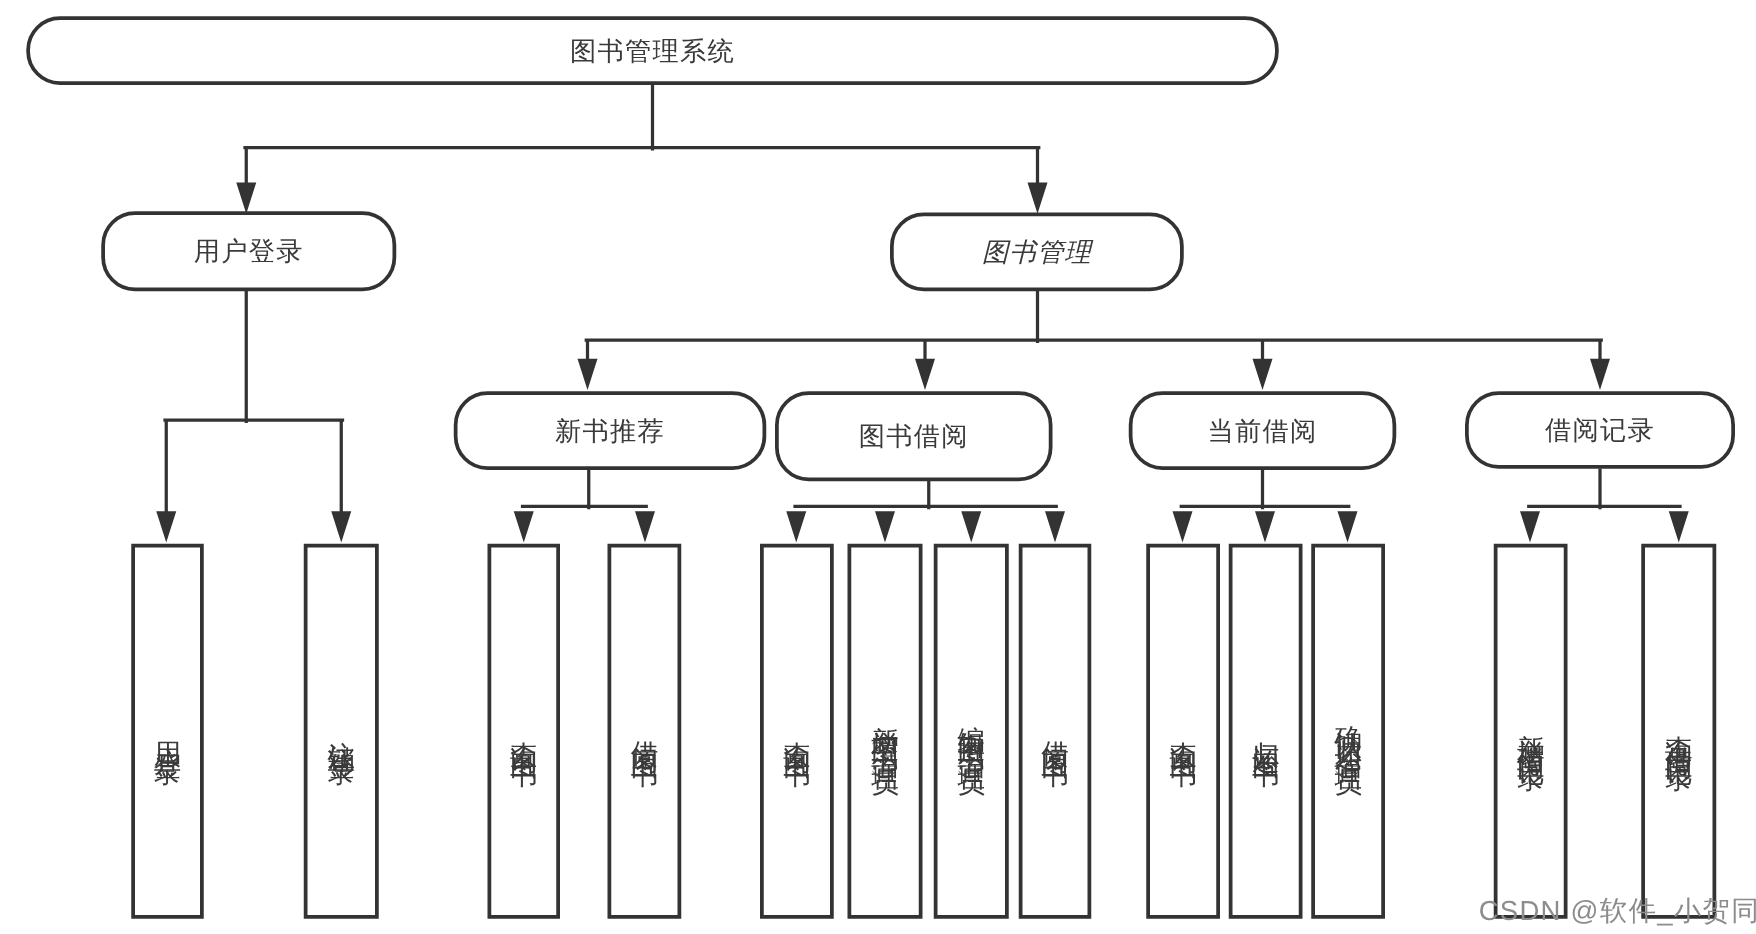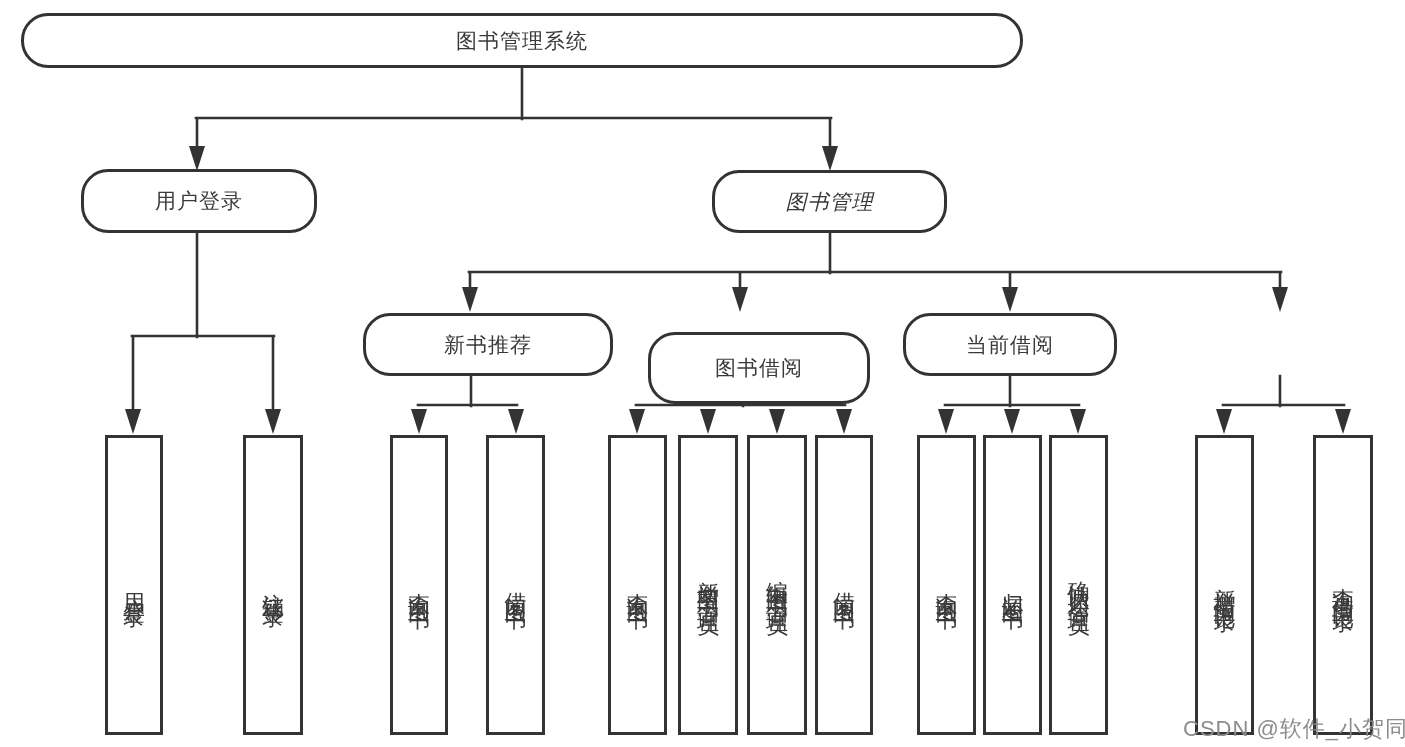--- a/index.html
+++ b/index.html
@@ -40,21 +40,21 @@
     letter-spacing: 5px;
     line-height: 1;
     max-height: 292px;
     white-space: nowrap;
   }
   
   .n-root            { left: 21px;  top: 13px;  width: 1002px; height: 55px; }
   .n-user-login      { left: 81px;  top: 169px; width: 236px;  height: 64px; }
   .n-book-mgmt       { left: 712px; top: 170px; width: 235px;  height: 63px; font-style: italic; }
   .n-new-books       { left: 363px; top: 313px; width: 250px;  height: 63px; }
-  .n-book-borrow     { left: 648px; top: 313px; width: 222px;  height: 72px; margin-top: 19px; }
+  .n-book-borrow     { left: 620px; top: 313px; width: 222px;  height: 72px; }
   .n-current-borrow  { left: 903px; top: 313px; width: 214px;  height: 63px; font-family: Liberation Mono, monospace; }
   .n-borrow-records  { left: 1172px;top: 313px; width: 216px;  height: 62px; }
   
   .leaf { top: 435px; height: 300px; }
   .n-l-login    { left: 105px;  width: 58px; }
   .n-l-logout   { left: 243px;  width: 60px; }
   .n-l-nbquery  { left: 390px;  width: 58px; }
   .n-l-nbborrow { left: 486px;  width: 59px; }
   .n-l-bbquery  { left: 608px;  width: 59px; }
   .n-l-bbadd    { left: 678px;  width: 60px; }
@@ -137,20 +137,23 @@
 
   <div class="node h n-new-books">
     <span>新书推荐</span>
   </div>
   <div class="node h n-book-borrow">
     <span>图书借阅</span>
   </div>
   <div class="node h n-current-borrow">
     <span>当前借阅</span>
   </div>
+  <div class="node h n-borrow-records">
+    <span>借阅记录</span>
+  </div>
 
   <div class="node v leaf n-l-login">
     <span class="vtext">用户登录</span>
   </div>
   <div class="node v leaf n-l-logout">
     <span class="vtext">注销登录</span>
   </div>
 
   <div class="node v leaf n-l-nbquery">
     <span class="vtext">查询图书</span>

